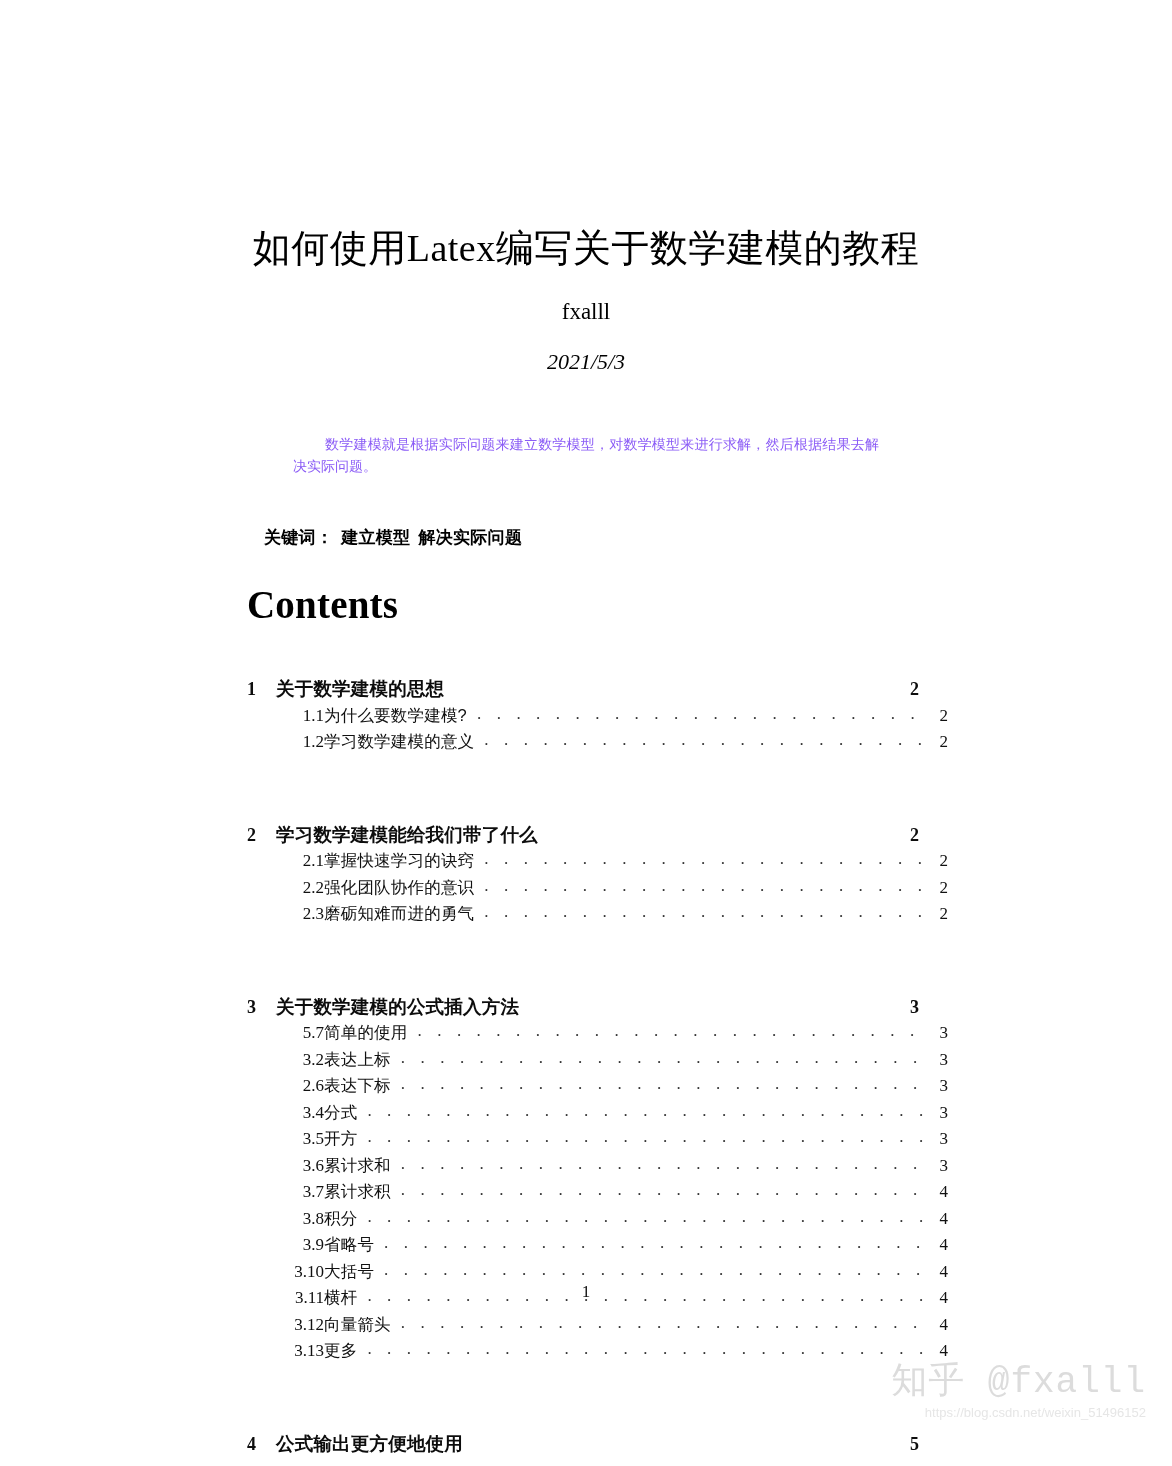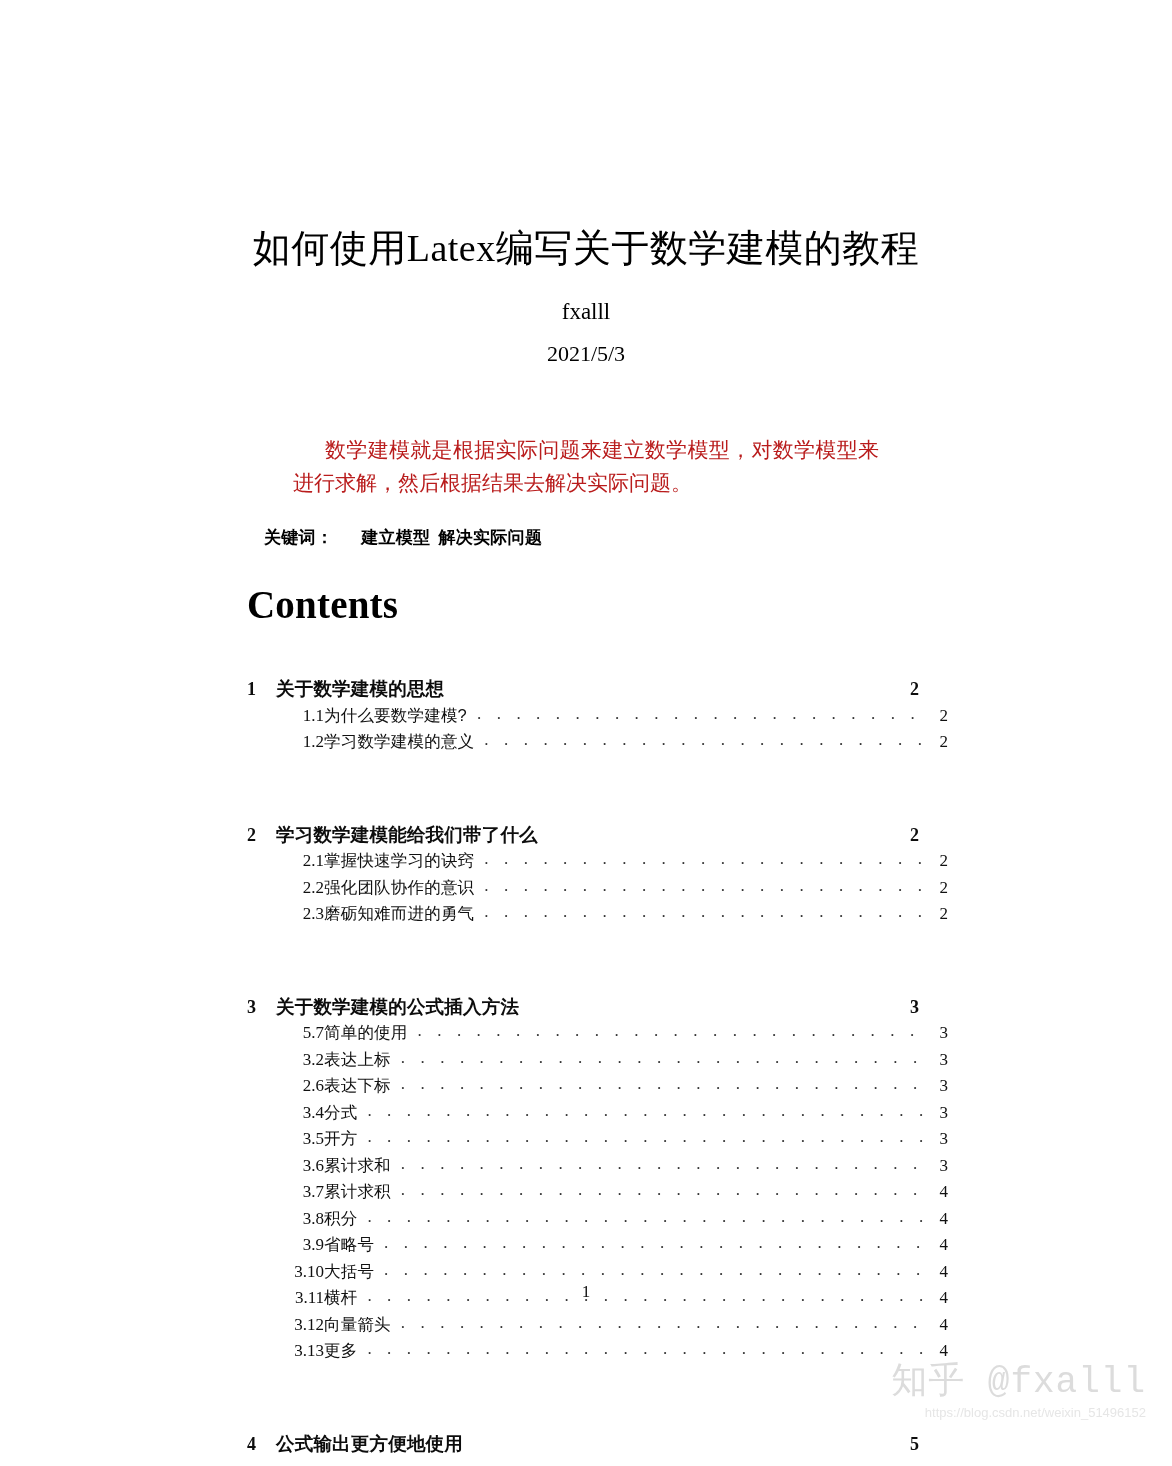--- a/index.html
+++ b/index.html
@@ -32,63 +32,64 @@
     font-weight: 400;
     color: #000000;
   }
   .doc-author {
     margin-top: 26px;
     font-size: 23px;
     font-weight: 400;
     color: #000000;
   }
   .doc-date {
-    margin-top: 16px;
+    margin-top: 24px;
     font-size: 22px;
     font-weight: 400;
     color: #000000;
+    font-style: italic;
   }
 
   
   .abstract {
     position: absolute;
     left: 293px;
     top: 424px;
     width: 586px;
   }
   .abstract-heading {
     text-align: center;
     font-family: "Liberation Sans", "DejaVu Sans", sans-serif;
     font-weight: bold;
     font-size: 15px;
     color: #000000;
     letter-spacing: 1px;
   }
   .abstract-body {
     margin-top: 9px;
     font-family: "Liberation Sans", "DejaVu Sans", sans-serif;
-    font-size: 21px;
+    font-size: 14px;
     line-height: 1.58;
     text-align: justify;
     text-indent: 32px;
-    color: #b91c1c;
+    color: #8b5cf6;
   }
 
   
   .keywords {
     position: absolute;
     left: 264px;
     top: 526px;
     font-family: "Liberation Sans", "DejaVu Sans", sans-serif;
     font-size: 17px;
     font-weight: bold;
     color: #000000;
     letter-spacing: 0.3px;
   }
-  .keywords .kw-label { margin-right: 28px; }
+  .keywords .kw-label { margin-right: 8px; }
   .keywords .kw-item { margin-right: 8px; }
 
   
   .contents-heading {
     position: absolute;
     left: 247px;
     top: 582px;
     font-size: 39px;
     font-weight: bold;
     color: #000000;

